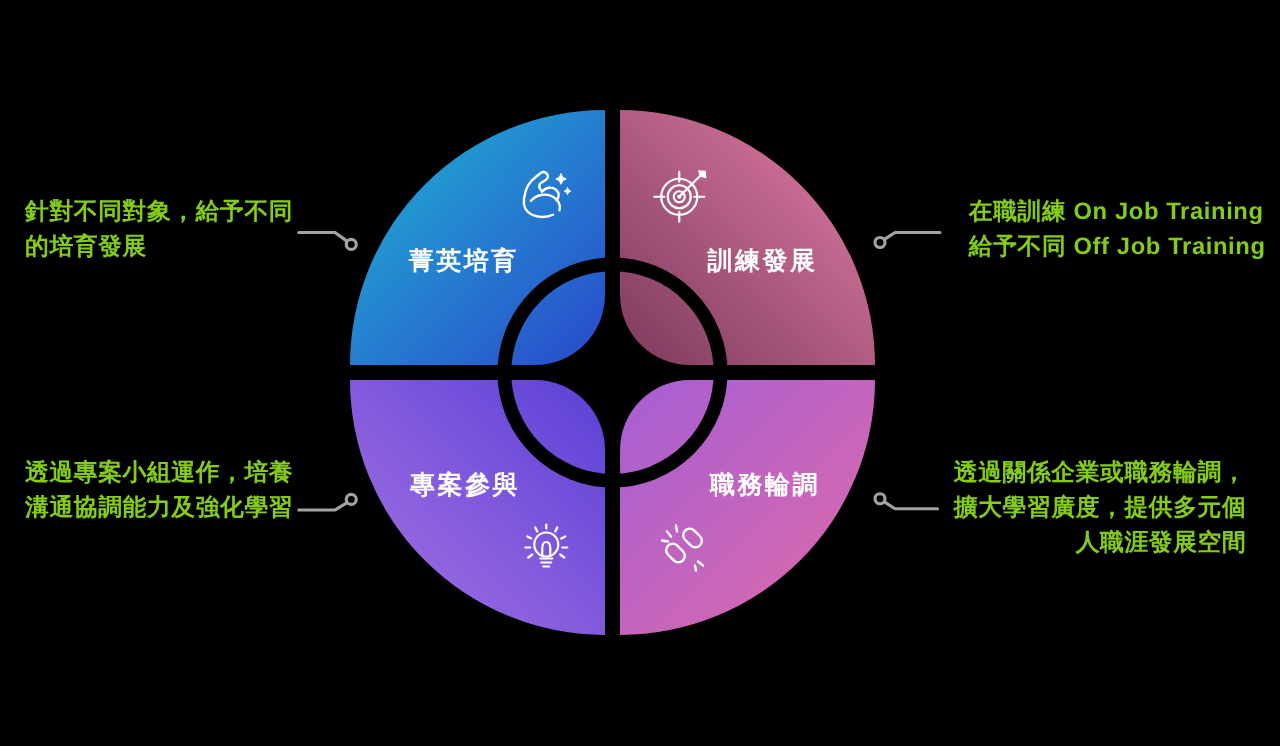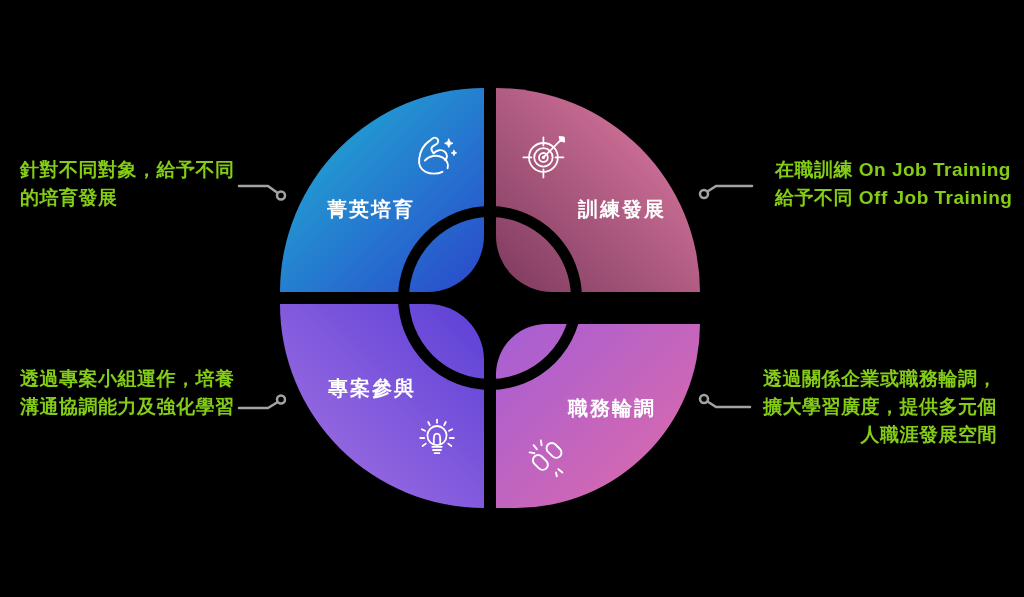--- a/index.html
+++ b/index.html
@@ -21,21 +21,21 @@
   .quad.q3{border-radius:56px 0 204px 0;}
   .center-ring{
     position:absolute;left:118px;top:118px;width:162px;height:162px;
     border:11px solid #000;border-radius:50%;pointer-events:none;
   }
   .quad-label{
     position:absolute;transform:translate(-50%,-50%);
     color:#fff;font-size:20px;font-weight:bold;letter-spacing:2px;white-space:nowrap;
   }
   .q0 .quad-label{left:91px;top:121px;}
-  .q1 .quad-label{left:126px;top:121px;}
+  .q1 .quad-label{left:114px;top:121px;}
   .q2 .quad-label{left:92px;top:84px;font-family:Liberation Mono, monospace;}
   .q3 .quad-label{left:116px;top:84px;}
   .quad-icon{position:absolute;width:48px;height:48px;transform:translate(-50%,-50%);}
   .q0 .quad-icon{left:156px;top:67px;}
   .q1 .quad-icon{left:49px;top:67px;}
   .q2 .quad-icon{left:157px;top:134px;}
   .q3 .quad-icon{left:52px;top:134px;}
   .quad-icon svg{width:100%;height:100%;}
   
   .note{
@@ -104,21 +104,21 @@
           <line x1="19" y1="10" x2="21" y2="14"></line>
           <line x1="11" y1="19" x2="15" y2="21"></line>
           <line x1="9" y1="30" x2="14" y2="30"></line>
           <line x1="12" y1="40" x2="16" y2="37"></line>
           <line x1="48" y1="40" x2="44" y2="37"></line>
         </svg>
       </span>
       <span class="quad-label">專案參與</span>
     </div>
 
-    <div class="quad q3" style="background: linear-gradient(135deg, rgb(165, 94, 213), rgb(225, 107, 166)); margin-top: 20px;">
+    <div class="quad q3" style="background: linear-gradient(135deg, rgb(165, 94, 213), rgb(225, 107, 166));">
       <span class="quad-icon">
         <svg viewBox="0 0 60 60" fill="none" stroke="#fff" stroke-width="2.4" stroke-linecap="round" stroke-linejoin="round">
           <rect x="14" y="25" width="13" height="21" rx="6.5" transform="rotate(-45 20.5 35.5)"></rect>
           <rect x="31" y="10" width="13" height="21" rx="6.5" transform="rotate(-45 37.5 20.5)"></rect>
           <line x1="12" y1="14" x2="16" y2="19"></line>
           <line x1="7" y1="23" x2="13" y2="24"></line>
           <line x1="21" y1="8" x2="22" y2="14"></line>
           <line x1="43" y1="44" x2="48" y2="48"></line>
           <line x1="40" y1="48" x2="41" y2="53"></line>
         </svg>

